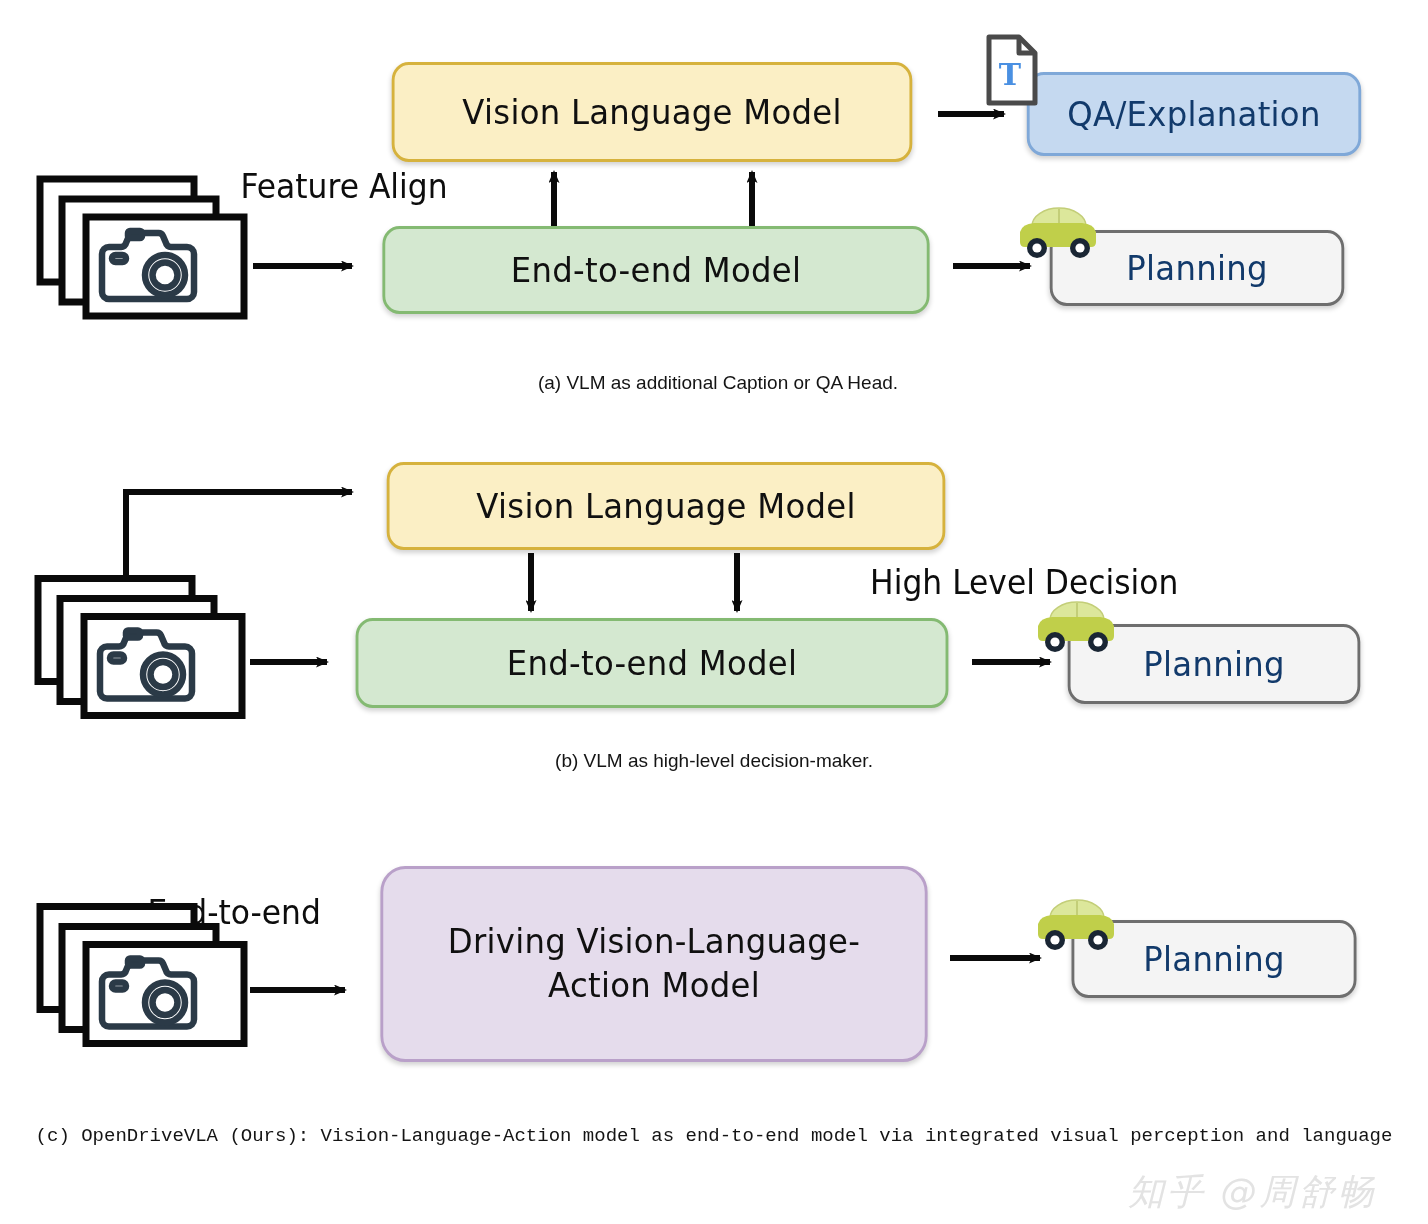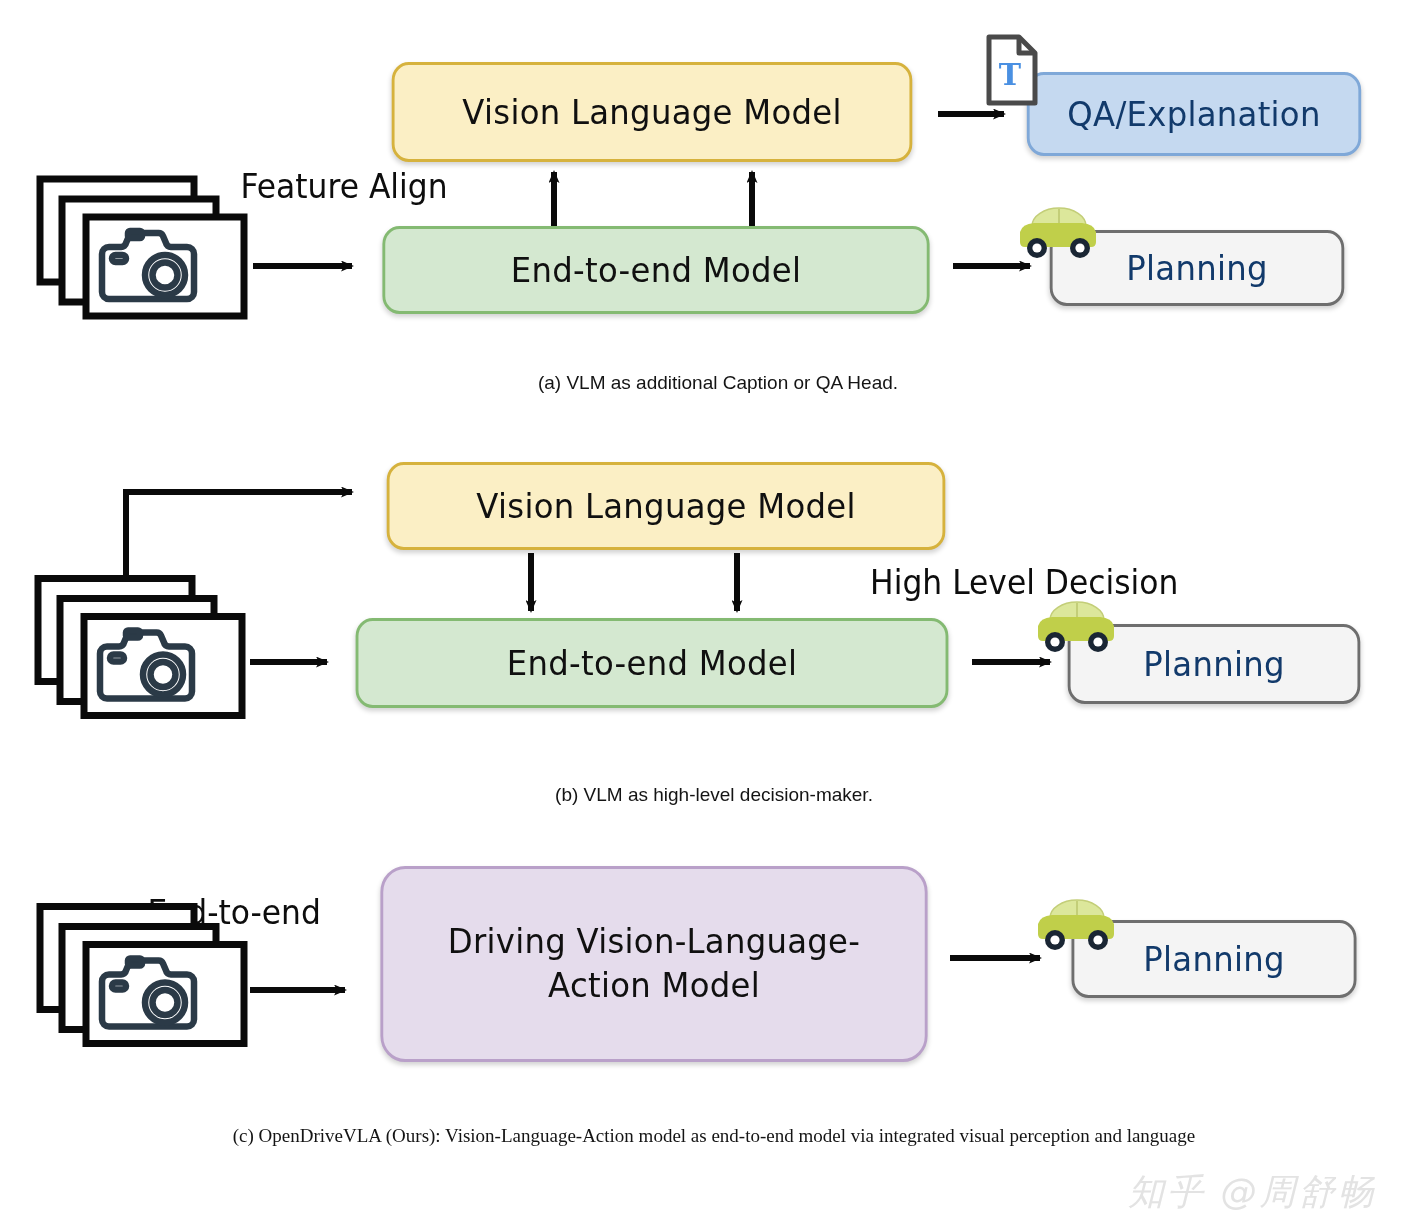--- a/index.html
+++ b/index.html
@@ -83,21 +83,21 @@
     position: absolute;
     color: #141414;
     font-family: "Liberation Sans", sans-serif;
     font-size: 19px;
     text-align: center;
     white-space: nowrap;
   }
   .caption-wrap {
     position: absolute;
     color: #141414;
-    font-family: Liberation Serif, serif;
+    font-family: Liberation Mono, monospace;
     font-size: 19px;
     text-align: center;
     line-height: 1.9;
   }
 
   
   #arrows { position: absolute; inset: 0; pointer-events: none; }
 
   
   .camstack { position: absolute; }
@@ -257,21 +257,21 @@
   <svg class="abs" style="left:1030px; top:600px;" width="92" height="56" viewBox="0 0 92 56">
     <ellipse cx="47" cy="20" rx="27" ry="18" fill="#DCE79B" stroke="#C3CE78" stroke-width="1.5"></ellipse>
     <line x1="47" y1="3" x2="47" y2="24" stroke="#C3CE78" stroke-width="2"></line>
     <path d="M8,26 q2,-8 14,-9 h48 q12,1 14,9 v10 q0,5 -5,5 h-66 q-5,0 -5,-5 z" fill="#C0CF4A"></path>
     <circle cx="25" cy="42" r="10" fill="#1A2634"></circle>
     <circle cx="25" cy="42" r="4.6" fill="#ffffff"></circle>
     <circle cx="68" cy="42" r="10" fill="#1A2634"></circle>
     <circle cx="68" cy="42" r="4.6" fill="#ffffff"></circle>
   </svg>
 
-  <div class="caption" style="left:0; top:784px; width:1428px;">(b)  VLM as high-level decision-maker.</div>
+  <div class="caption" style="left:0; top:750px; width:1428px;">(b)  VLM as high-level decision-maker.</div>
 
   <div class="box box-vla hand" style="left:366px; top:866px; width:576px; height:196px; font-size:34px;
               flex-direction:column;">
     <span>Driving Vision-Language-</span>
     <span>Action Model</span>
   </div>
 
   <div class="box box-plan hand" style="left:1064px; top:920px; width:300px; height:78px; font-size:34px;">
     <span>Planning</span>
   </div>

